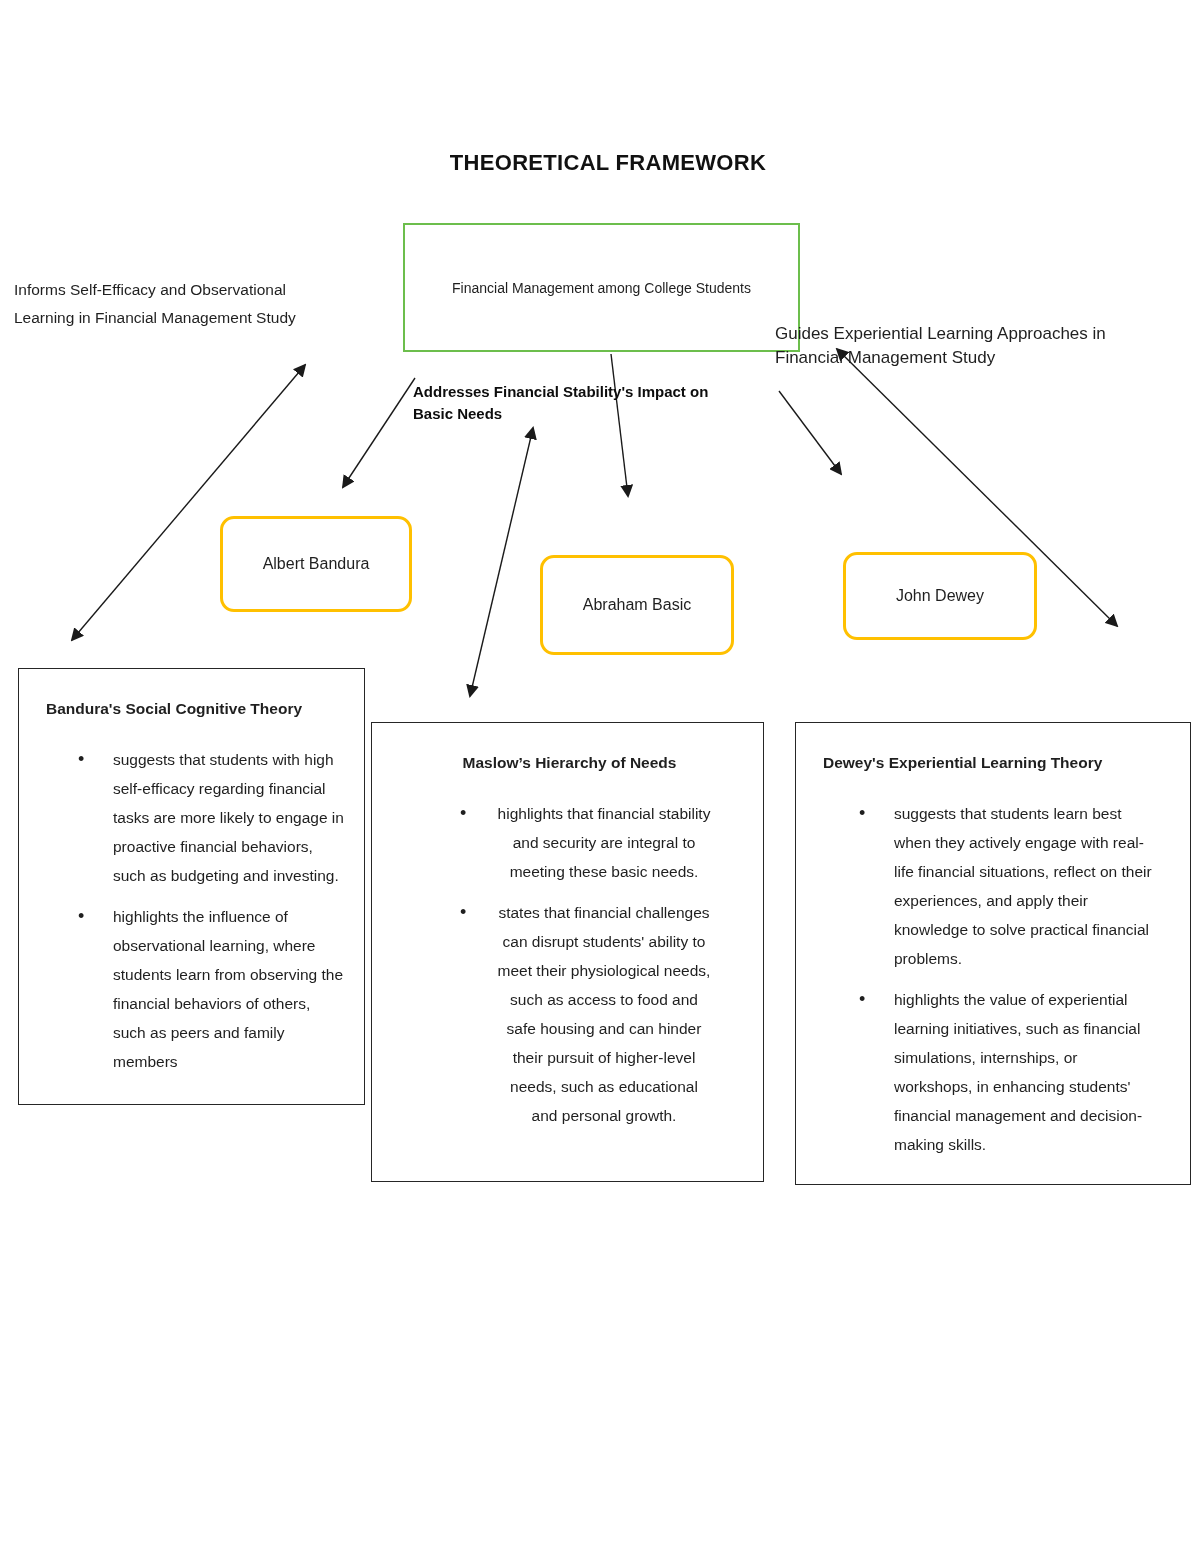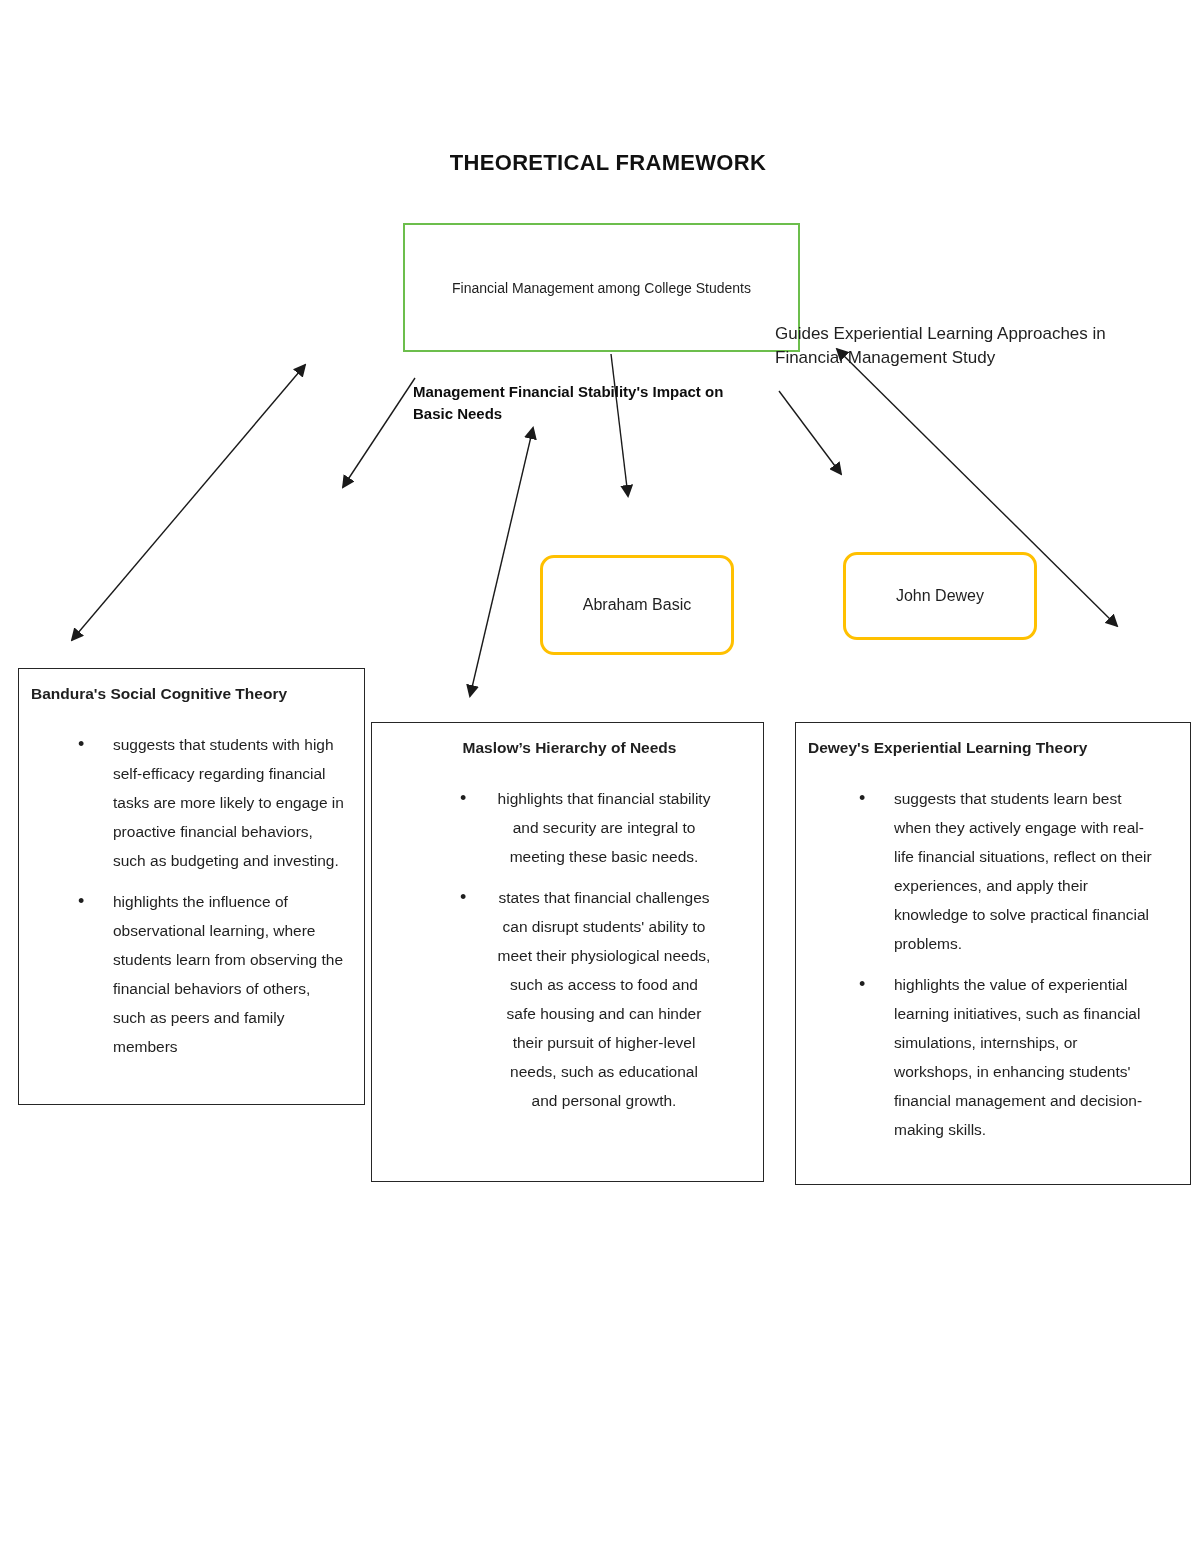--- a/index.html
+++ b/index.html
@@ -62,21 +62,21 @@
   .theorist-dewey{left:843px;top:552px;width:194px;height:88px;}
   .theory-box{
     position:absolute;z-index:2;background:#fff;
     border:1.5px solid var(--theory-border);
     font-size:15.5px;line-height:29px;
     padding:14px 8px 0 12px;overflow:hidden;
   }
   .theory-bandura{left:18px;top:668px;width:347px;height:437px;}
   .theory-maslow{left:371px;top:722px;width:393px;height:460px;}
   .theory-dewey{left:795px;top:722px;width:396px;height:463px;}
-  .theory-title{font-weight:700;margin:0;font-size:15.5px;line-height:22px;}
+  .theory-title{font-weight:700;margin:15px;font-size:15.5px;line-height:22px;}
   .theory-maslow .theory-title{text-align:center;}
   .bullets{list-style:none;margin:25px 0 0 0;padding:0 0 0 70px;}
   .theory-maslow .bullets{padding-left:99px;padding-right:30px;text-align:center;}
   .theory-dewey .bullets{padding-left:74px;padding-right:14px;}
   .bullets li{position:relative;margin:12px;}
   .bullets li::before{
     content:"\2022";
     position:absolute;left:-35px;top:0;
     font-size:18px;
   }
@@ -99,25 +99,29 @@
     <line x1="533" y1="428" x2="470" y2="696" marker-start="url(#arrowhead)" marker-end="url(#arrowhead)"></line>
     <line x1="611" y1="354" x2="628" y2="496" marker-end="url(#arrowhead)"></line>
     <line x1="779" y1="391" x2="841" y2="474" marker-end="url(#arrowhead)"></line>
     <line x1="837" y1="349" x2="1117" y2="626" marker-start="url(#arrowhead)" marker-end="url(#arrowhead)"></line>
   </svg>
 
   <div class="central-box">
     <span>Financial Management among College Students</span>
   </div>
 
+  <div class="annotation annotation-informs">Informs Self-Efficacy and Observational Learning in Financial Management Study</div>
 
-  <div class="annotation annotation-addresses">Management Financial Stability's Impact on Basic Needs</div>
+  <div class="annotation annotation-addresses">Addresses Financial Stability's Impact on Basic Needs</div>
 
   <div class="annotation annotation-guides">Guides Experiential Learning Approaches in Financial Management Study</div>
 
+  <div class="theorist-box theorist-bandura">
+    <span>Albert Bandura</span>
+  </div>
   <div class="theorist-box theorist-maslow">
     <span>Abraham Basic</span>
   </div>
   <div class="theorist-box theorist-dewey">
     <span>John Dewey</span>
   </div>
 
   <div class="theory-box theory-bandura">
     <p class="theory-title">Bandura's Social Cognitive Theory</p>
     <ul class="bullets">

